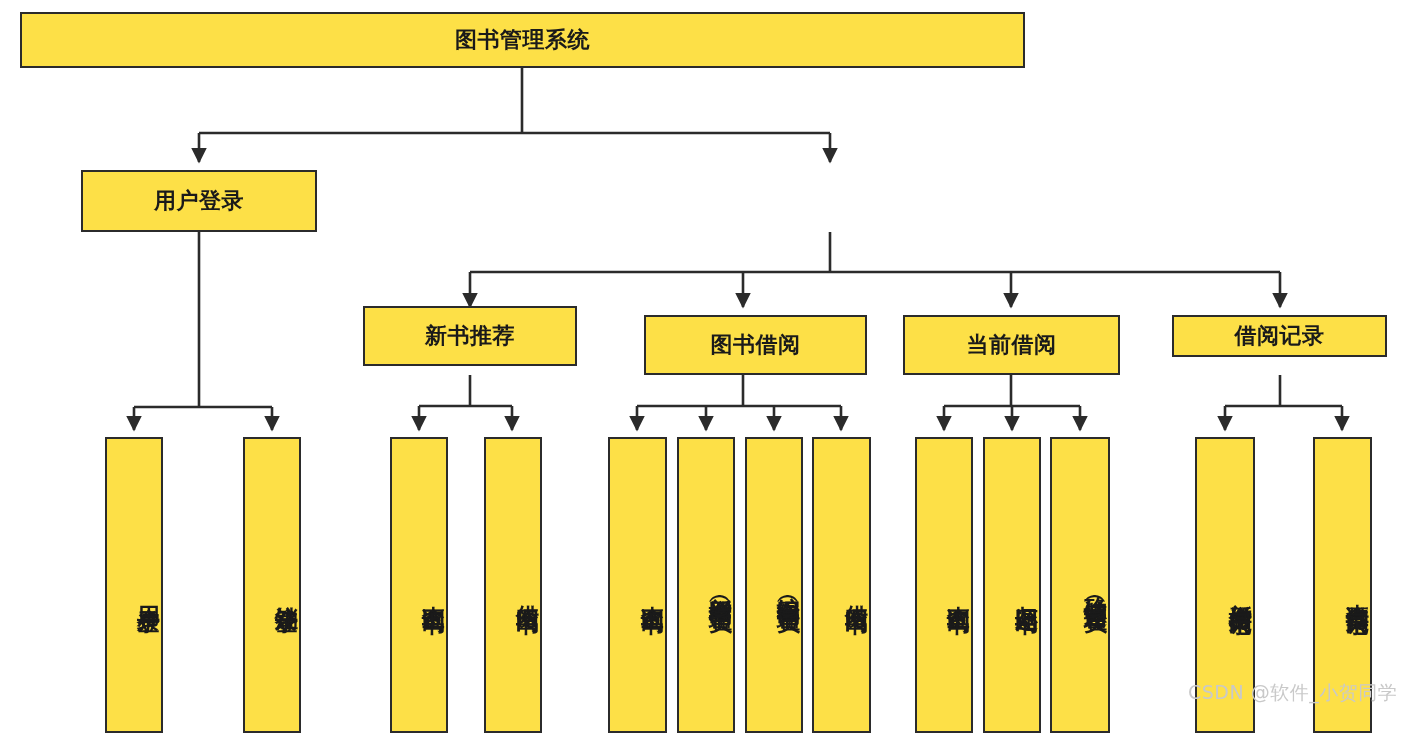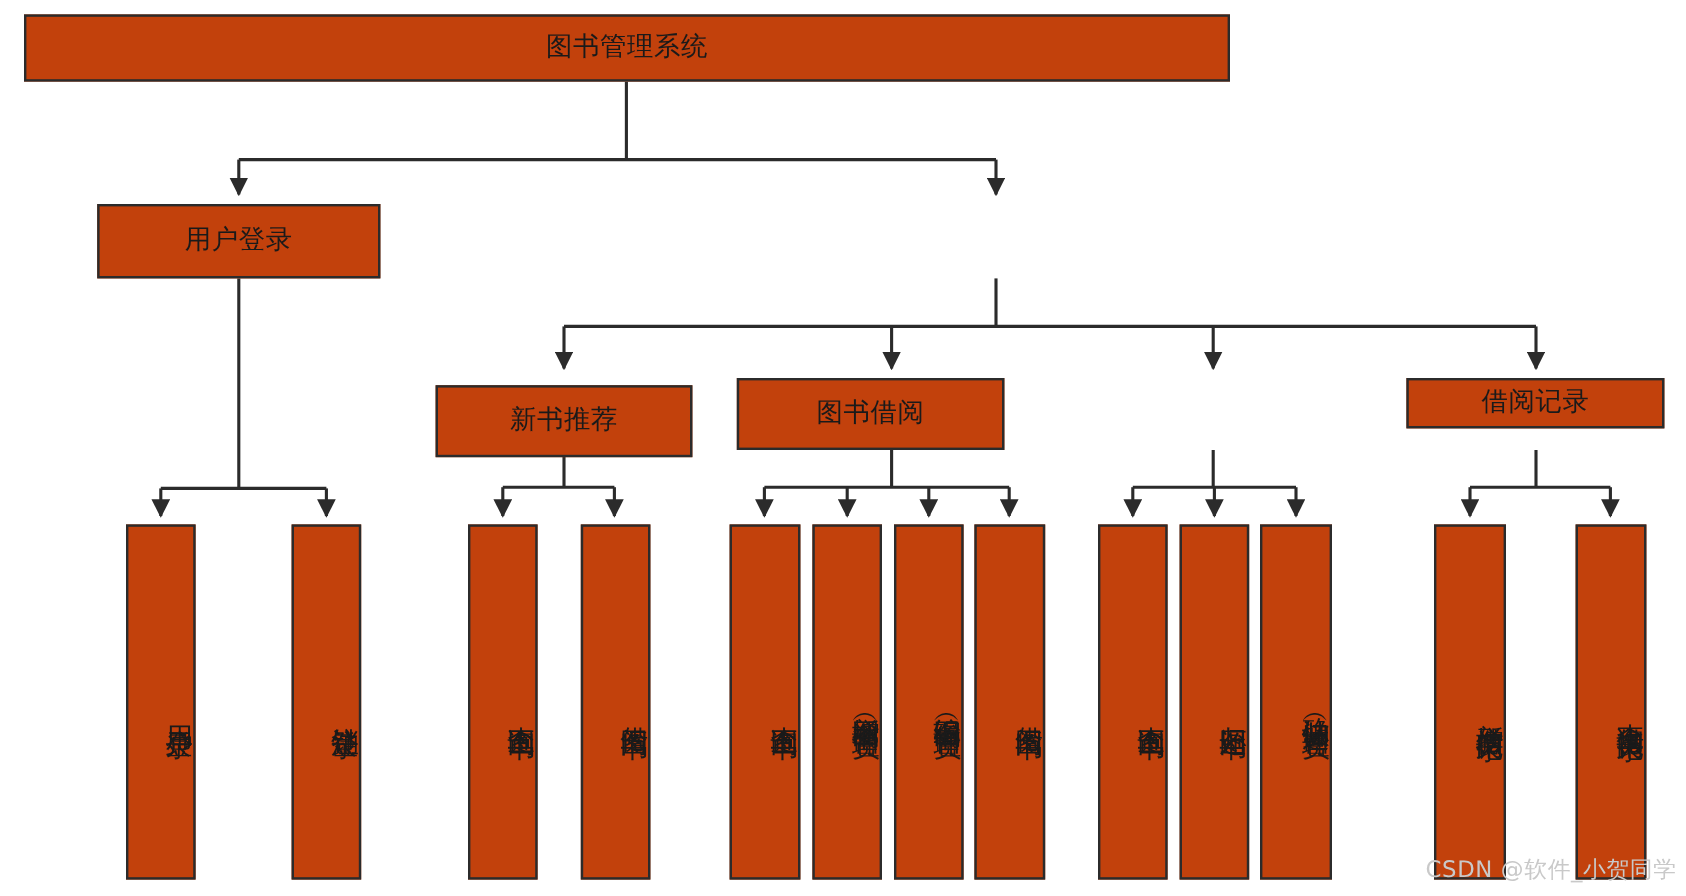--- a/index.html
+++ b/index.html
@@ -20,27 +20,28 @@
   #diagram-svg {
     position: absolute;
     left: 0;
     top: 0;
     width: 1405px;
     height: 747px;
   }
   .node {
     position: absolute;
     box-sizing: border-box;
-    background: #c2410c;
+    background: #fde047;
     border: 2.5px solid #2b2b2b;
     display: flex;
     align-items: center;
     justify-content: center;
     color: #1a1a1a;
     line-height: 1.12;
+    font-weight: bold;
   }
   .node-h {
     font-size: 22px;
     letter-spacing: 0.5px;
     white-space: nowrap;
   }
   .node-root {
     font-size: 22px;
   }
   .node-v {
@@ -51,21 +52,21 @@
     align-items: flex-start;
     justify-content: center;
     padding-top: 12px;
   }
   .node-v.tall-text {
     padding-top: 6px;
   }
   .watermark {
     position: absolute;
     left: 1188px;
-    top: 712px;
+    top: 680px;
     font-size: 19px;
     color: #c9c9c9;
     white-space: nowrap;
     letter-spacing: 0.5px;
   }
 </style>
 </head>
 <body>
 
 <div id="diagram-root">
@@ -117,22 +118,23 @@
       <path d="M 1225 406 L 1342 406"></path>
       <path d="M 1225 406 L 1225 430" marker-end="url(#arrow)"></path>
       <path d="M 1342 406 L 1342 430" marker-end="url(#arrow)"></path>
     </g>
   </svg>
 
   <div class="node node-h node-root" style="left:20px; top:12px; width:1005px; height:56px;">图书管理系统</div>
 
   <div class="node node-h" style="left:81px; top:170px; width:236px; height:62px;">用户登录</div>
 
-  <div class="node node-h" style="left:363px; top:321px; width:214px; height:60px;">新书推荐</div>
-  <div class="node node-h" style="left:614px; top:315px; width:223px; height:60px;text-align:center;">图书借阅</div>
+  <div class="node node-h" style="left:363px; top:306px; width:214px; height:60px;">新书推荐</div>
+  <div class="node node-h" style="left:644px; top:315px; width:223px; height:60px;text-align:center;">图书借阅</div>
+  <div class="node node-h" style="left:903px; top:315px; width:217px; height:60px;">当前借阅</div>
   <div class="node node-h" style="left:1172px; top:315px; width:215px; height:42px;">借阅记录</div>
 
   <div class="node node-v" style="left:105px; top:437px; width:58px; height:296px;">用户登录</div>
   <div class="node node-v" style="left:243px; top:437px; width:58px; height:296px;">注销登录</div>
 
   <div class="node node-v" style="left:390px; top:437px; width:58px; height:296px;">查询图书</div>
   <div class="node node-v" style="left:484px; top:437px; width:58px; height:296px;">借阅图书</div>
 
   <div class="node node-v" style="left:608px; top:437px; width:59px; height:296px;">查询图书</div>
   <div class="node node-v tall-text" style="left:677px; top:437px; width:58px; height:296px;">新增图书（管理员）</div>

